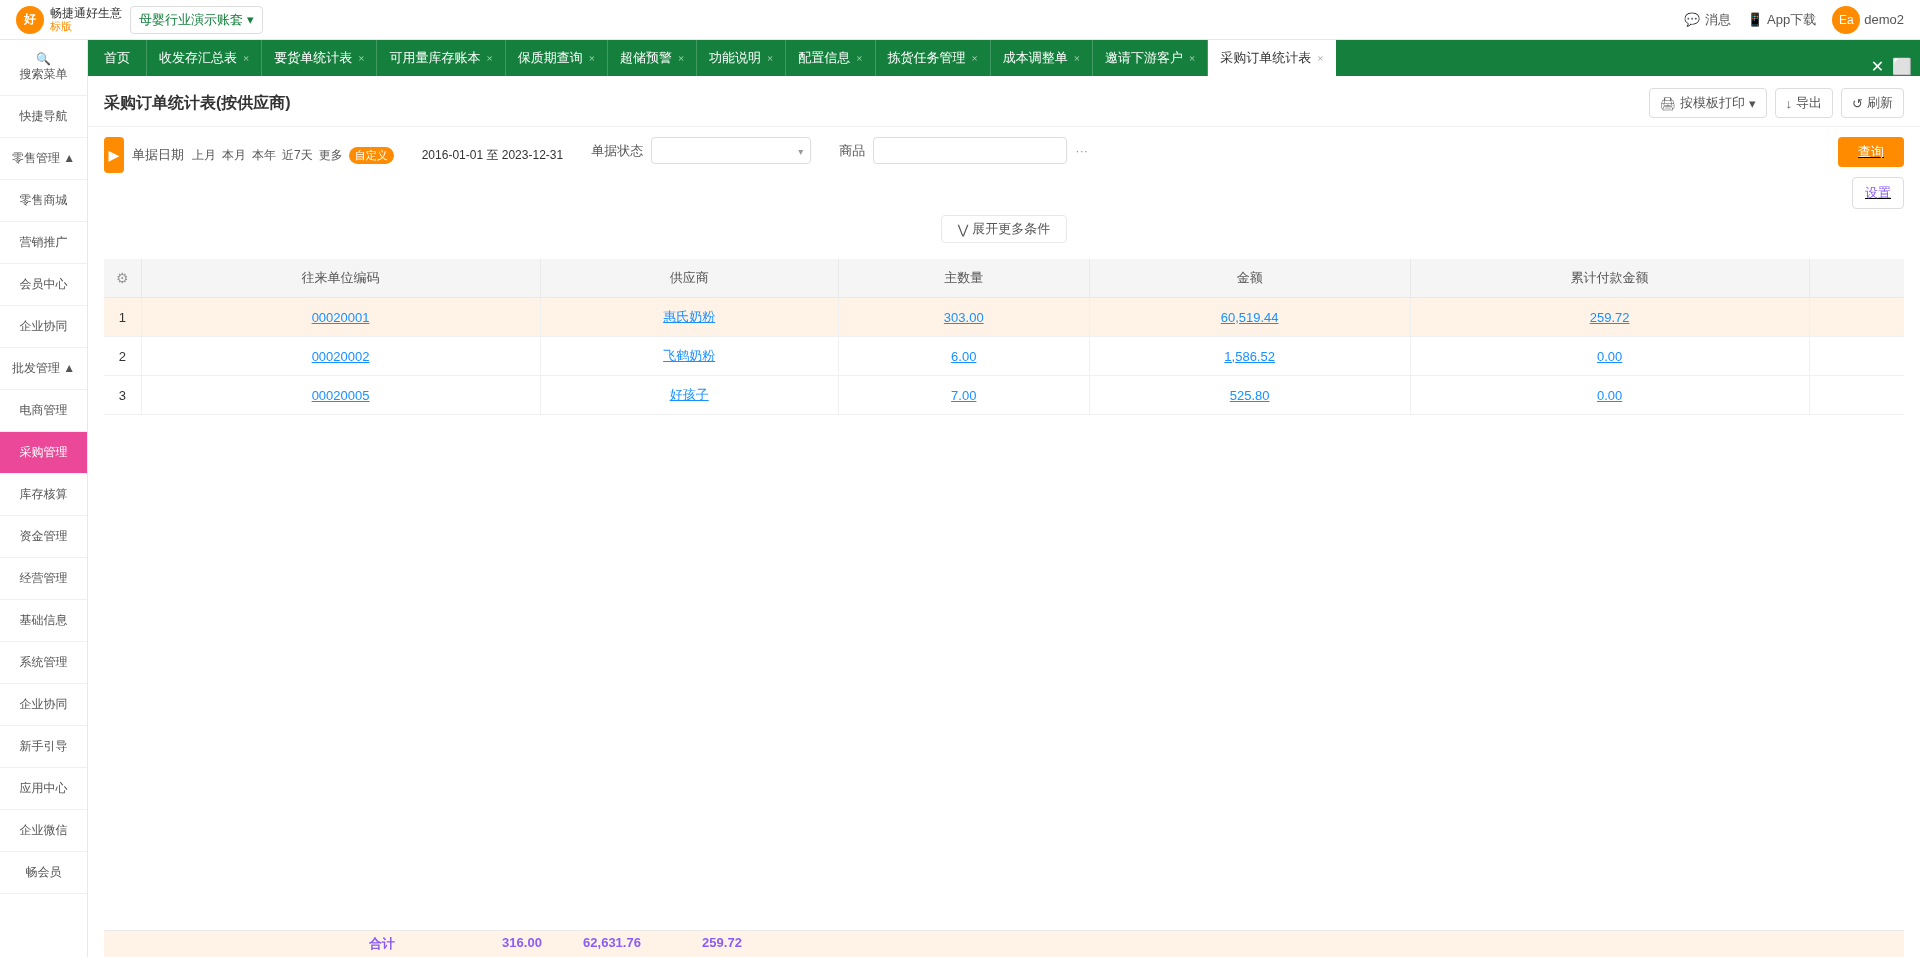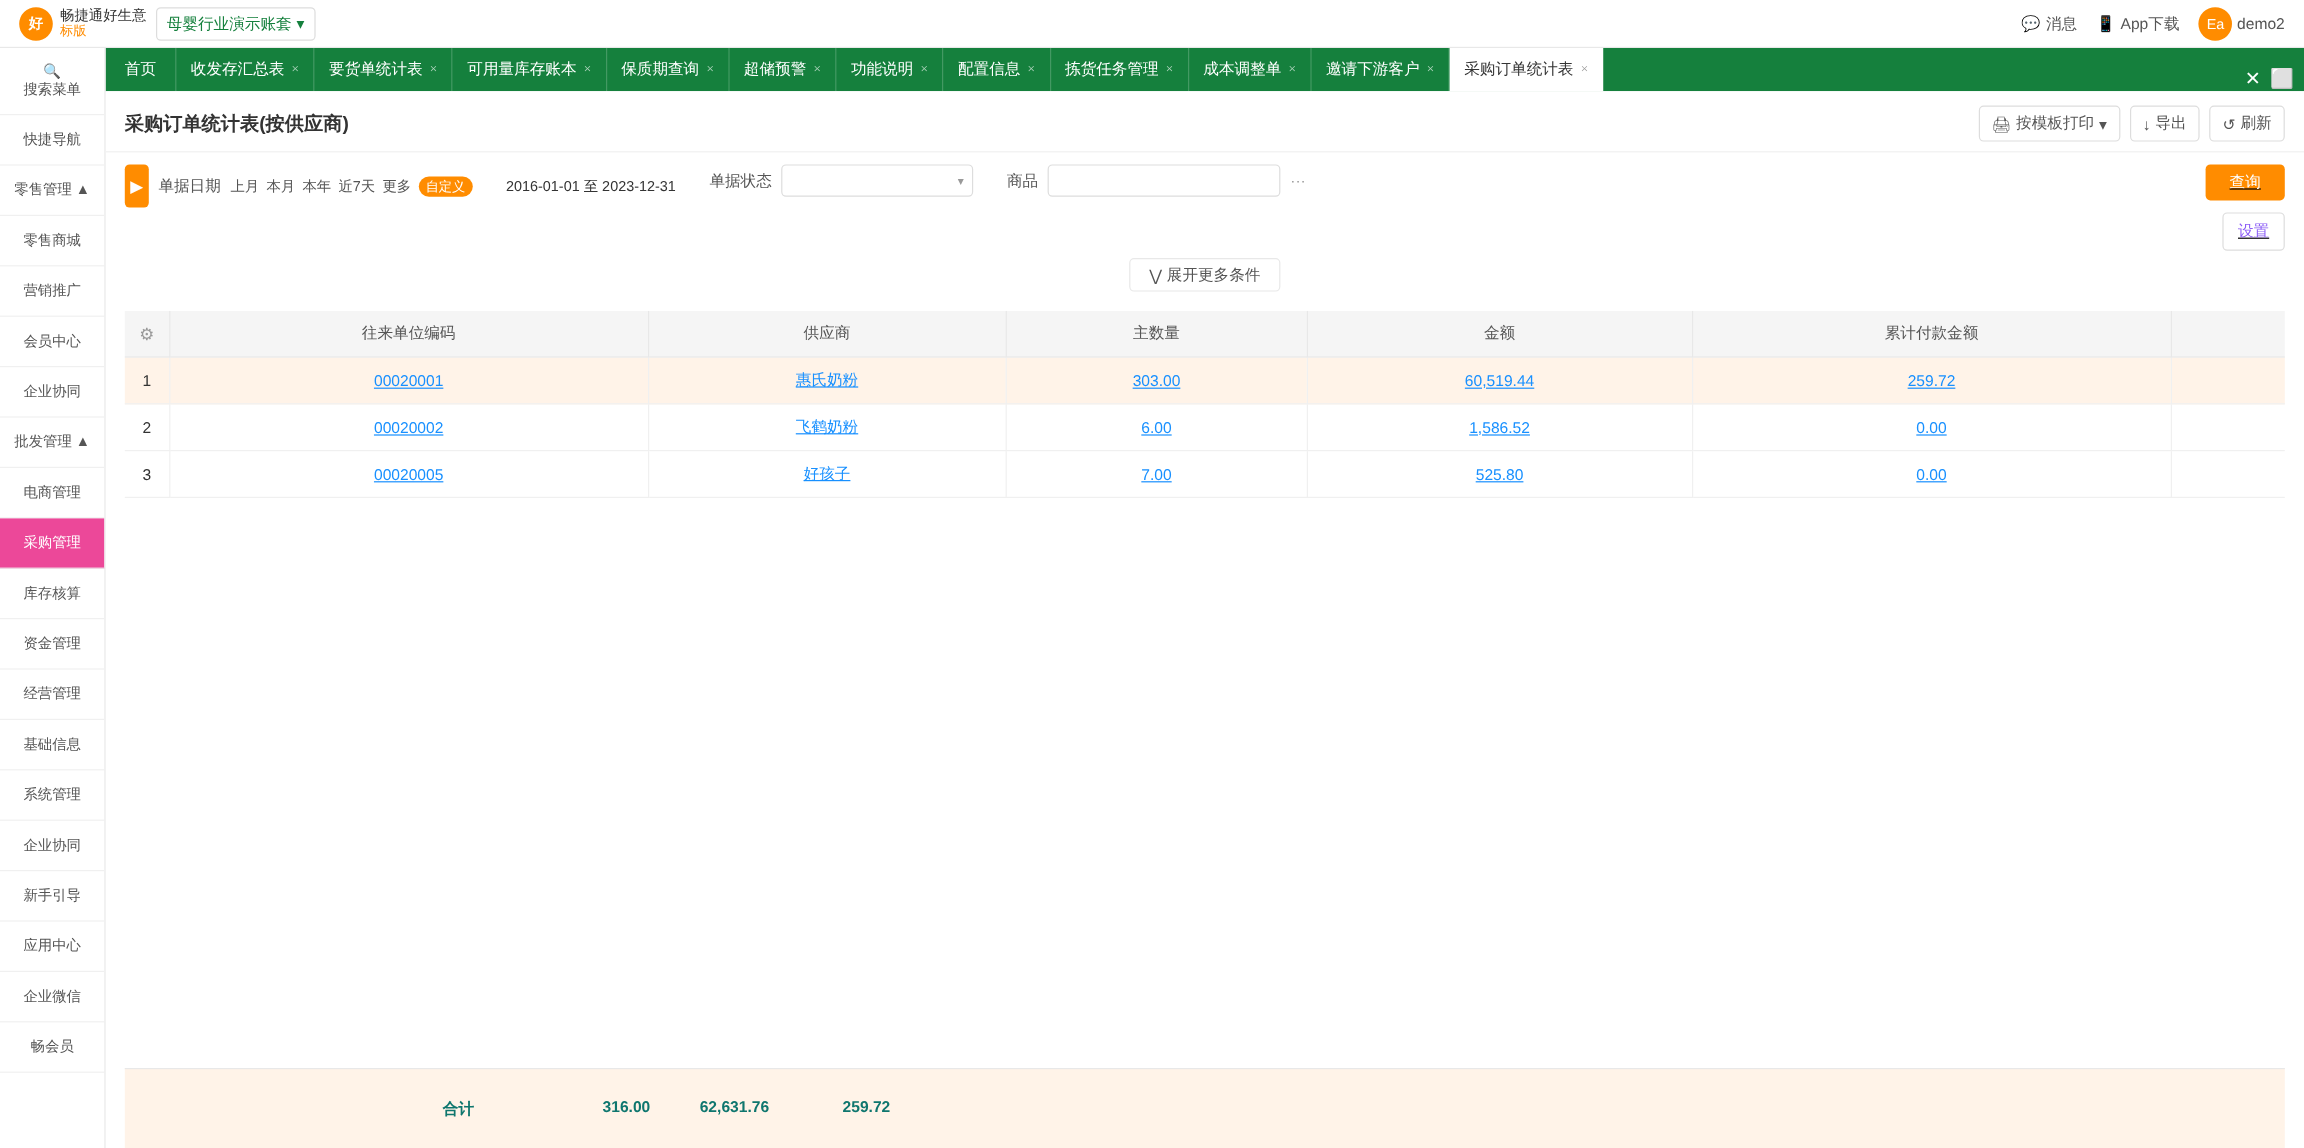--- a/index.html
+++ b/index.html
@@ -67,21 +67,21 @@
     .data-table { width: 100%; border-collapse: collapse; }
     .data-table th { background: #f5f5f5; color: #555; font-weight: normal; font-size: 13px; padding: 10px 12px; text-align: center; border-bottom: 1px solid #e8e8e8; border-right: 1px solid #e8e8e8; white-space: nowrap; }
     .data-table th:last-child { border-right: none; }
     .data-table td { padding: 10px 12px; text-align: center; border-bottom: 1px solid #f0f0f0; border-right: 1px solid #f0f0f0; font-size: 13px; color: #333; }
     .data-table td:last-child { border-right: none; }
     .data-table tr.highlighted { background: #fff3e8; }
     .settings-col { width: 36px; }
     .gear-cell { color: #999; font-size: 14px; }
 
     
-    .table-footer { background: #fff3e8; border-top: 1px solid #e8e8e8; display: flex; padding: 24px 12px; font-size: 13px; font-weight: bold; color: #0f766e; }
+    .table-footer { background: #fff3e8; border-top: 1px solid #e8e8e8; display: flex; padding: 4px 12px; font-size: 13px; font-weight: bold; color: #8b5cf6; }
 
     
     .toggle-arrow { background: #ff8c00; color: #fff; border: none; border-radius: 4px; width: 20px; height: 36px; cursor: pointer; font-size: 14px; flex-shrink: 0; margin-right: 8px; }
 
     .inline-link { color: #1890ff; text-decoration: underline; cursor: pointer; }
 
     .filter-section { padding: 10px 16px; }
     .filter-top-row { display: flex; align-items: flex-start; gap: 0; }
     .filter-fields { flex: 1; display: flex; flex-wrap: wrap; gap: 10px 28px; align-items: flex-end; }
     .filter-actions { display: flex; flex-direction: column; align-items: flex-end; gap: 4px; margin-left: 16px; text-decoration: underline; }

